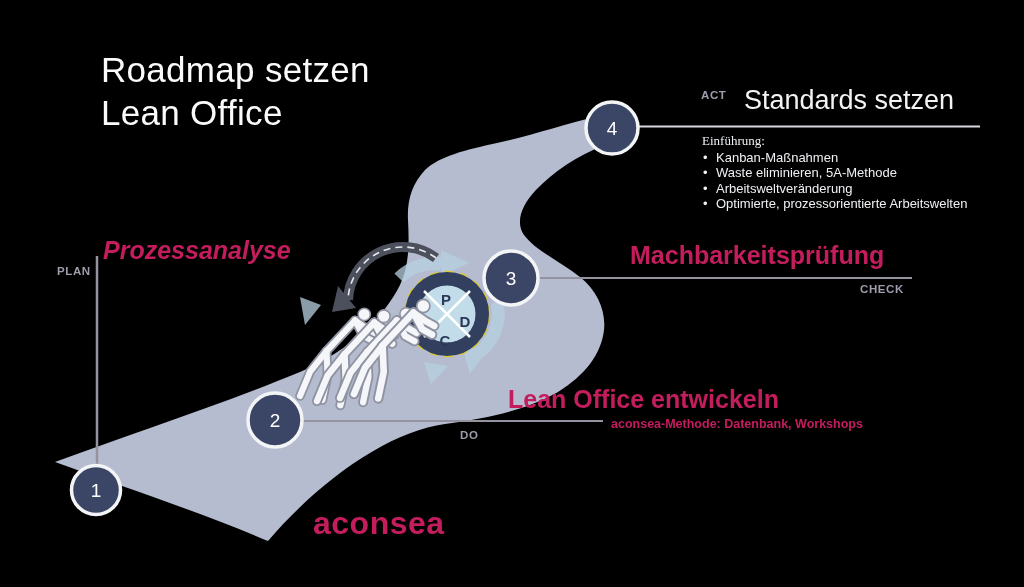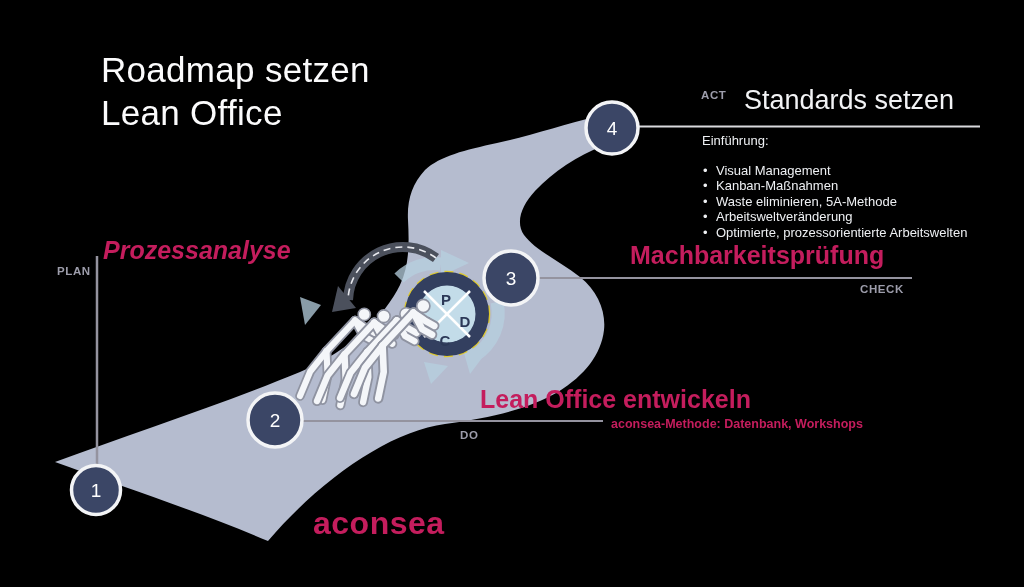--- a/index.html
+++ b/index.html
@@ -17,24 +17,24 @@
   .title{left:101px;top:48px;font-size:35px;line-height:43px;color:#fbfbfc;font-weight:400;letter-spacing:.3px;}
   .phase-tag{font-size:11.5px;font-weight:bold;color:var(--phase-gray);letter-spacing:.6px;}
   .tag-act{left:669px;top:89px;margin-left:32px;}
   .tag-plan{left:57px;top:265px;}
   .tag-check{left:860px;top:283px;}
   .tag-do{left:460px;top:429px;}
   .h-white{left:700px;top:85px;font-size:27px;font-weight:400;color:var(--text-white);margin-left:44px;}
   .h-pink{font-weight:bold;color:var(--accent-pink);}
   .h-prozess{left:103px;top:236px;font-size:25px;font-style:italic;}
   .h-machbar{left:630px;top:241px;font-size:25px;}
-  .h-lean{left:480px;top:385px;font-size:25px;}
+  .h-lean{left:508px;top:385px;font-size:25px;}
   .sub-methode{left:611px;top:417px;font-size:12.5px;font-weight:bold;color:var(--accent-pink);}
   .details{left:702px;top:133px;color:#eef0f3;font-size:13px;line-height:15.5px;}
-  .details .d-head{margin:0 0 14px 0;}
+  .details .d-head{margin:0 0 1px 0;font-family:Liberation Serif, serif;}
   .details ul{margin:0;padding:0;list-style:none;}
   .details li{position:relative;padding-left:14px;}
   .details li::before{content:"•";position:absolute;left:1px;top:0;color:#eef0f3;}
   .logo{left:313px;top:505px;font-size:32px;font-weight:bold;color:var(--accent-pink);letter-spacing:.5px;}
 
   
   .road{fill:var(--road);}
   .conn{stroke:var(--line-gray);stroke-width:2;}
   .conn-light{stroke:var(--line-light);stroke-width:2;}
   .conn-vert{stroke:var(--line-gray);stroke-width:2.5;}
@@ -161,21 +161,20 @@
   <div class="abs phase-tag tag-do">DO</div>
 
   <div class="abs h-pink h-machbar">Machbarkeitsprüfung</div>
   <div class="abs phase-tag tag-check">CHECK</div>
 
   <div class="abs phase-tag tag-act">ACT</div>
   <div class="abs h-white">Standards setzen</div>
   <div class="abs details">
     <p class="d-head">Einführung:</p>
     <ul>
-      <li>Visual Management</li>
       <li>Kanban-Maßnahmen</li>
       <li>Waste eliminieren, 5A-Methode</li>
       <li>Arbeitsweltveränderung</li>
       <li>Optimierte, prozessorientierte Arbeitswelten</li>
     </ul>
   </div>
 
   <div class="abs logo">aconsea</div>
 </div>
 

